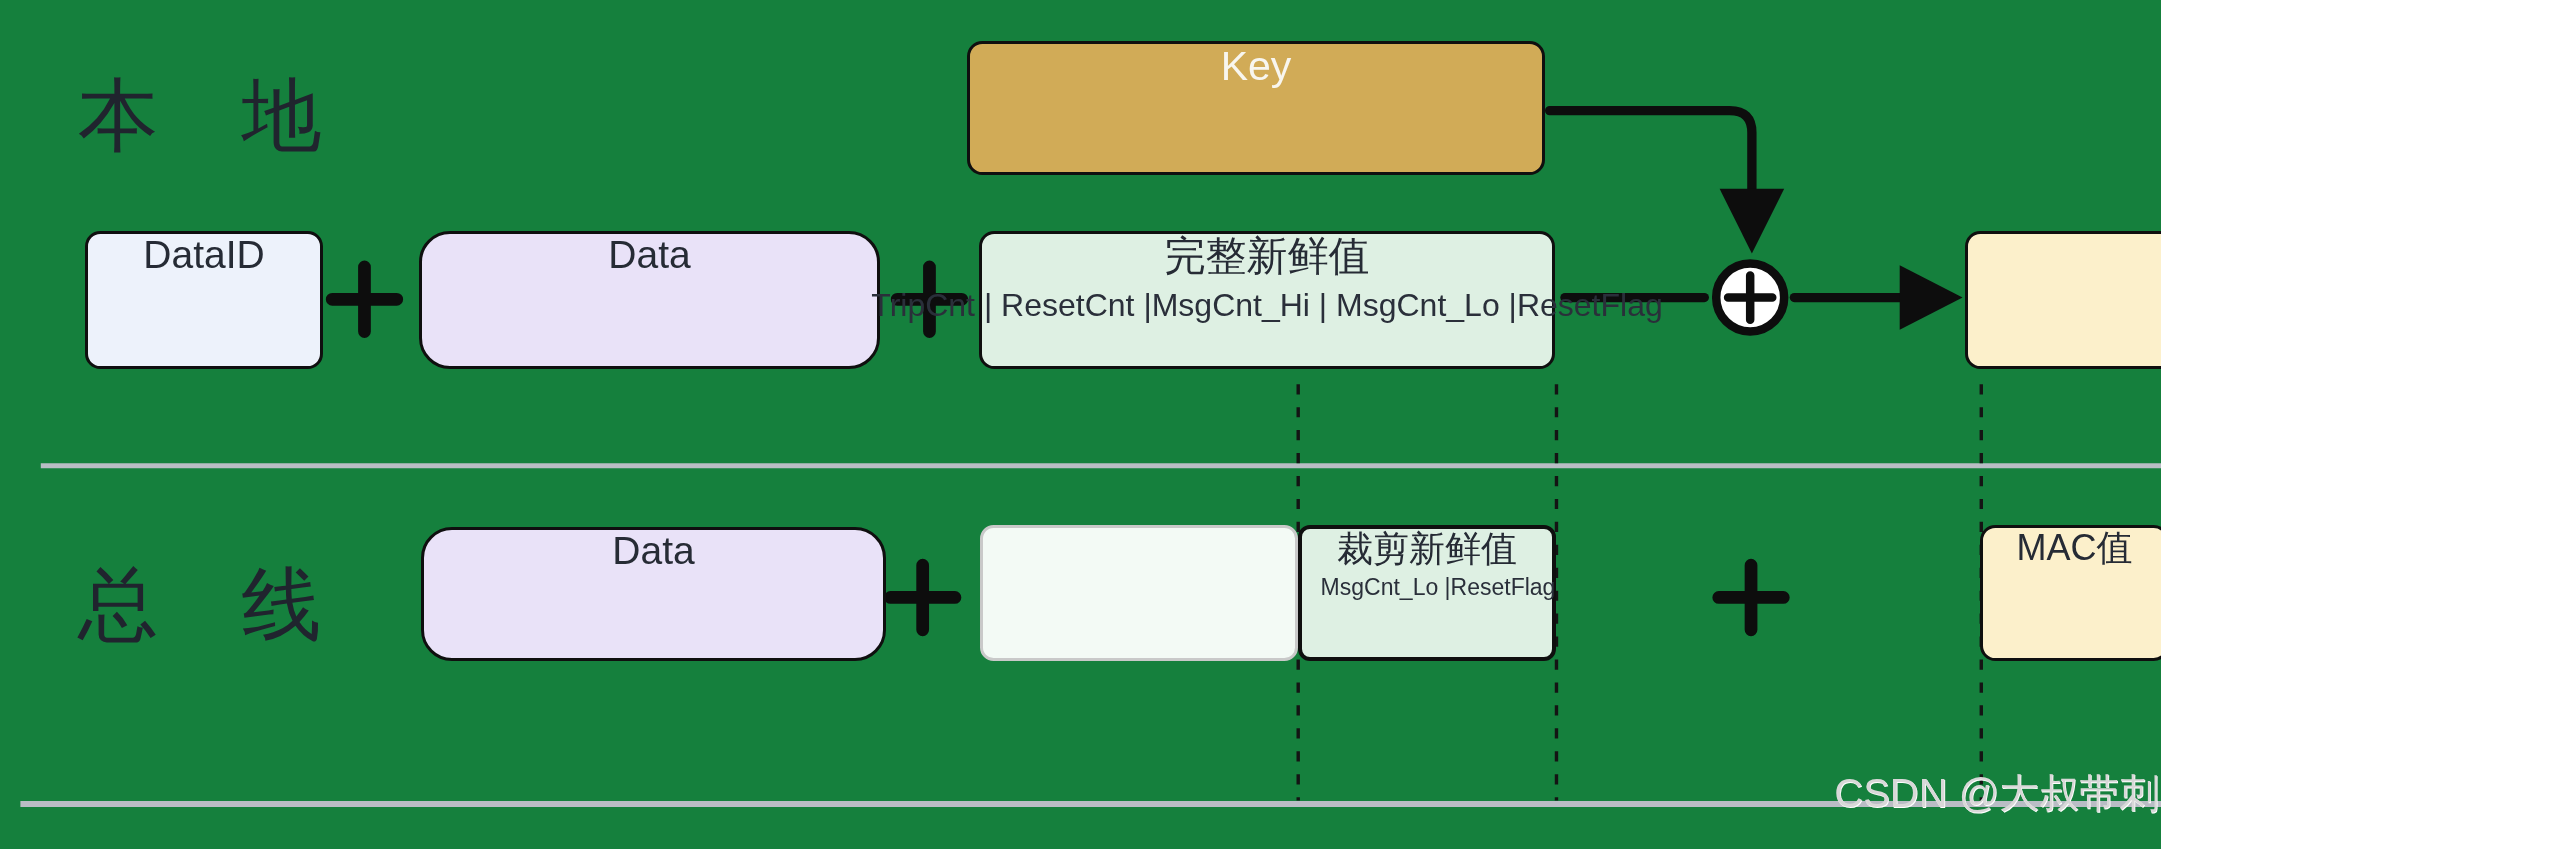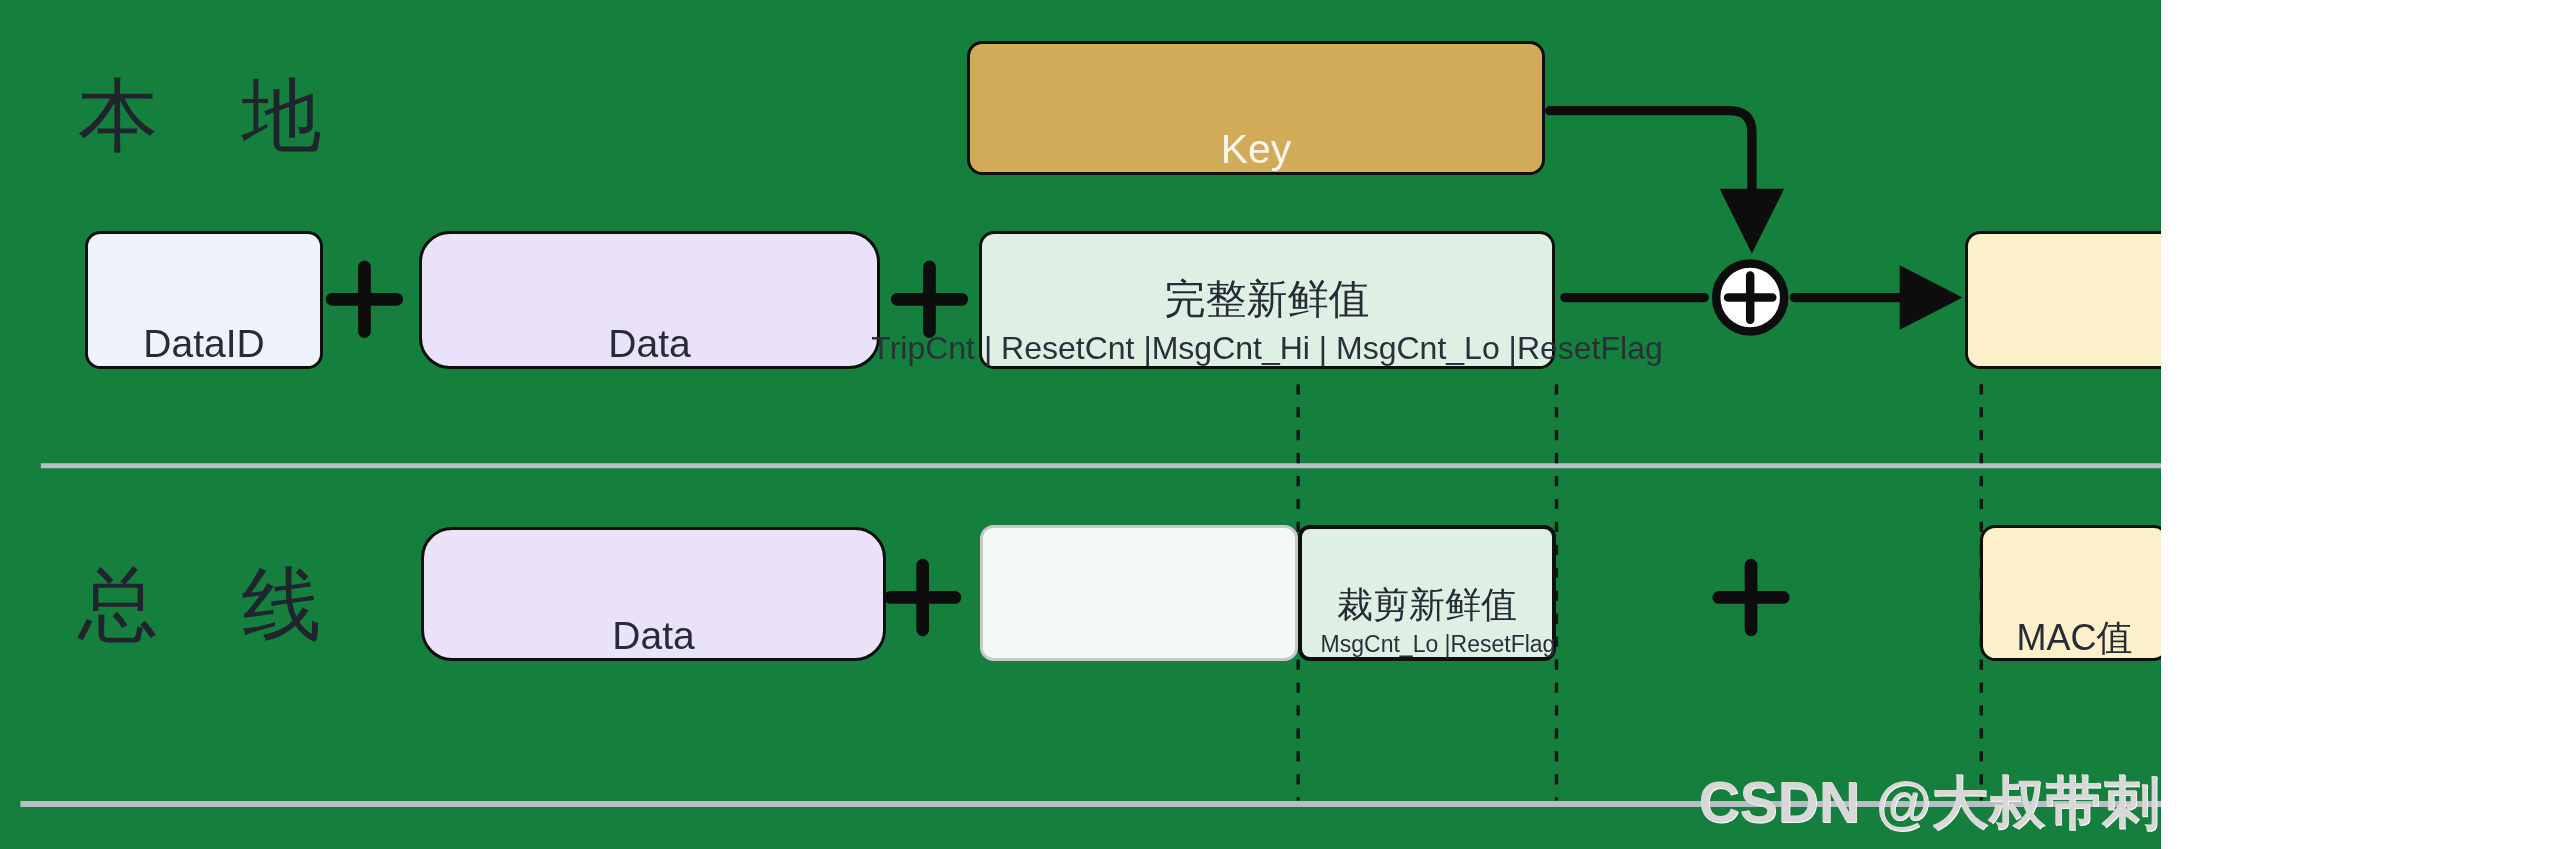--- a/index.html
+++ b/index.html
@@ -13,41 +13,41 @@
   }
   .overlay{position:absolute;left:0;top:0;z-index:1;}
   .section-label{
     position:absolute;z-index:2;
     font-size:80px;line-height:1;font-weight:500;
     color:#20242e;white-space:pre;letter-spacing:1.7px;
   }
   .box{
     position:absolute;z-index:3;box-sizing:border-box;
     border:3.4px solid #0f0f0f;border-radius:15.3px;
-    display:flex;flex-direction:column;align-items:center;justify-content:flex-end;
+    display:flex;flex-direction:column;align-items:center;justify-content:flex-start;
     text-align:center;
   }
   .box .lbl{font-size:39px;line-height:1.1;color:#262b35;}
   .box .lbl-lg{font-size:41px;line-height:1.1;color:#262b35;}
   .box .sub{font-size:32px;line-height:1.1;color:#2a2f3a;margin-top:8.5px;white-space:nowrap;}
   .key-box{background:#d1ab57;}
   .key-box .lbl-lg{color:#f8f6ef;}
   .dataid-box{background:#edf2fb;}
   .data-box{background:#e9e2f8;border-radius:31px;}
   .green-box{background:#def0e3;}
   .mac-box{background:#fcf0cb;}
   .faded-box{background:#f3faf5;border:3.4px solid #c9c9c9;border-radius:13.6px;}
   .trunc-box{border-width:4.2px;border-radius:12px;}
   .trunc-box .title{font-size:36px;line-height:1.1;color:#262b35;}
   .trunc-box .sub{font-size:23px;margin-top:6.8px;margin-left:22px;}
   .mac-sm .lbl{font-size:36px;}
   .watermark{
     position:absolute;z-index:4;right:1.7px;top:771px;
-    font-size:57px;line-height:1.1;color:#d8d8d8;
-    text-shadow:0.8px 0.8px 0 #ffffff;white-space:nowrap;font-weight:bold;
+    font-size:40px;line-height:1.1;color:#d8d8d8;
+    text-shadow:0.8px 0.8px 0 #ffffff;white-space:nowrap;
   }
 </style>
 </head>
 <body>
 
 <div class="canvas">
 
   <svg class="overlay" width="2576" height="850" viewBox="0 0 3032 1000">
 
     <g>

